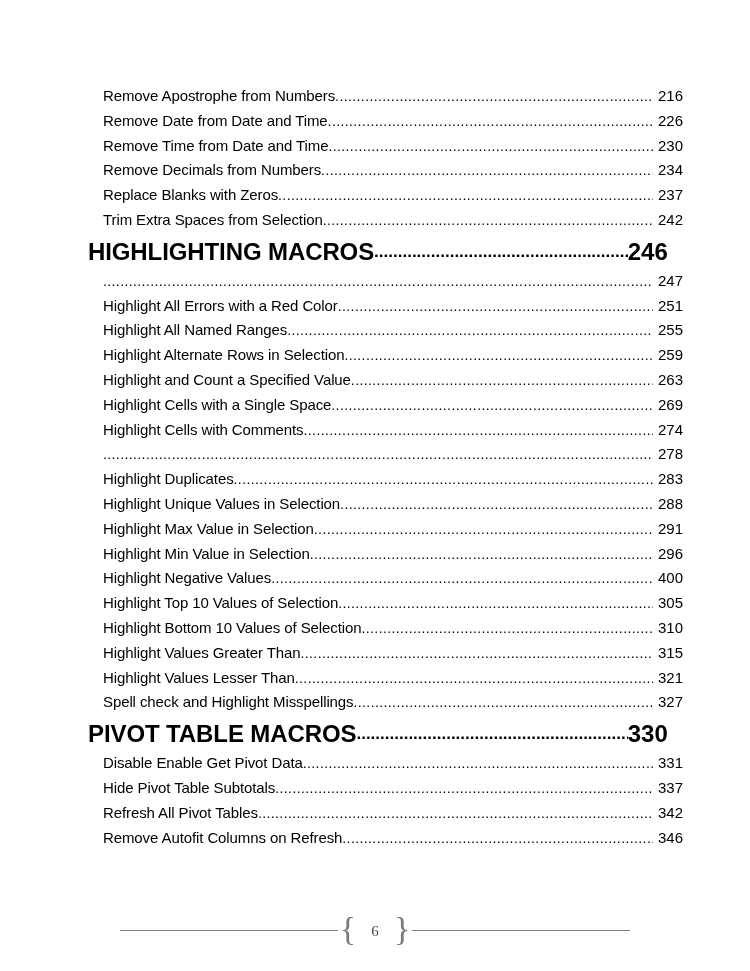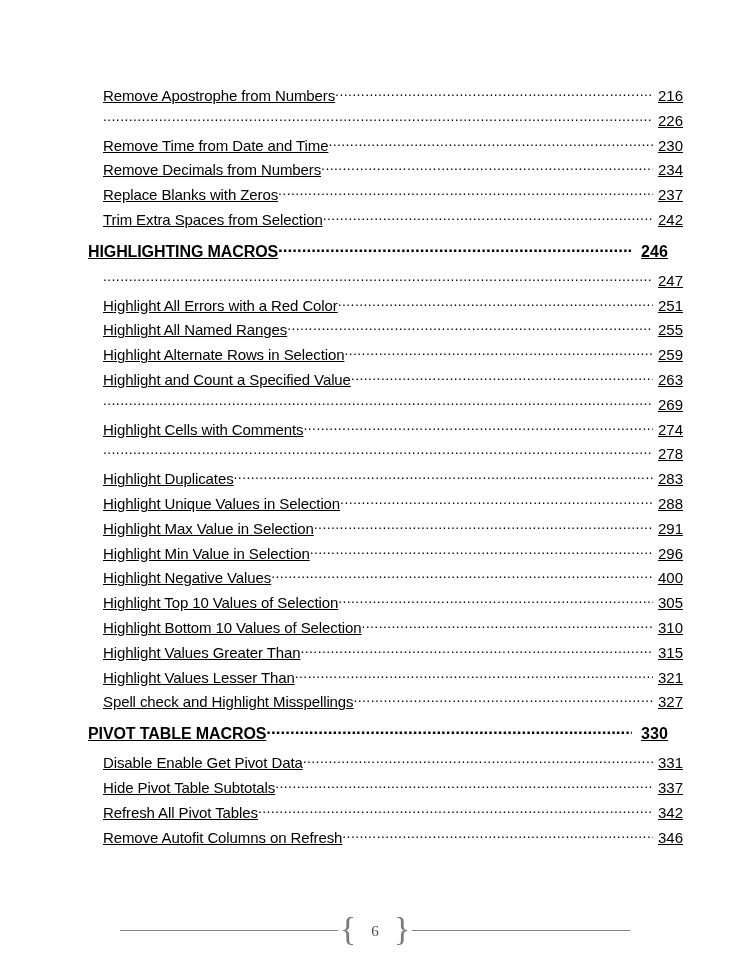--- a/index.html
+++ b/index.html
@@ -27,24 +27,23 @@
   #toc-list {
     position: absolute;
     left: 88px;
     top: 84px;
     width: 580px;
   }
 
   
   .toc-row {
     display: flex;
-    align-items: center;
+    align-items: flex-end;
     width: 100%;
     white-space: nowrap;
-    text-decoration: underline;
   }
 
   .toc-title {
     flex: 0 0 auto;
     letter-spacing: -0.1px;
   }
 
   .toc-leader {
     flex: 1 1 auto;
     overflow: hidden;
@@ -73,21 +72,21 @@
     line-height: 24.8px;
     font-weight: normal;
   }
   .toc-row.entry .toc-leader { height: 15px; }
   .toc-row.entry .toc-leader::after { font-size: 14px; }
   .toc-row.entry .toc-page { min-width: 30px; }
 
   
   .toc-row.heading {
     padding-left: 0px;
-    font-size: 16px;
+    font-size: 24px;
     line-height: 28px;
     font-weight: bold;
     letter-spacing: 0.1px;
     margin-top: 5px;
     margin-bottom: 3px;
   }
   .toc-row.heading .toc-leader { height: 18px; }
   .toc-row.heading .toc-leader::after {
     font-size: 17px;
     letter-spacing: 0px;
@@ -140,20 +139,21 @@
 
 <div id="toc-page">
 
   <div id="toc-list">
       <div class="toc-row entry">
         <span class="toc-title">Remove Apostrophe from Numbers</span>
         <span class="toc-leader"></span>
         <span class="toc-page">216</span>
       </div>
       <div class="toc-row entry">
+        <span class="toc-title">Remove Date from Date and Time</span>
         <span class="toc-leader"></span>
         <span class="toc-page">226</span>
       </div>
       <div class="toc-row entry">
         <span class="toc-title">Remove Time from Date and Time</span>
         <span class="toc-leader"></span>
         <span class="toc-page">230</span>
       </div>
       <div class="toc-row entry">
         <span class="toc-title">Remove Decimals from Numbers</span>
@@ -193,20 +193,21 @@
         <span class="toc-title">Highlight Alternate Rows in Selection</span>
         <span class="toc-leader"></span>
         <span class="toc-page">259</span>
       </div>
       <div class="toc-row entry">
         <span class="toc-title">Highlight and Count a Specified Value</span>
         <span class="toc-leader"></span>
         <span class="toc-page">263</span>
       </div>
       <div class="toc-row entry">
+        <span class="toc-title">Highlight Cells with a Single Space</span>
         <span class="toc-leader"></span>
         <span class="toc-page">269</span>
       </div>
       <div class="toc-row entry">
         <span class="toc-title">Highlight Cells with Comments</span>
         <span class="toc-leader"></span>
         <span class="toc-page">274</span>
       </div>
       <div class="toc-row entry">
         <span class="toc-leader"></span>

